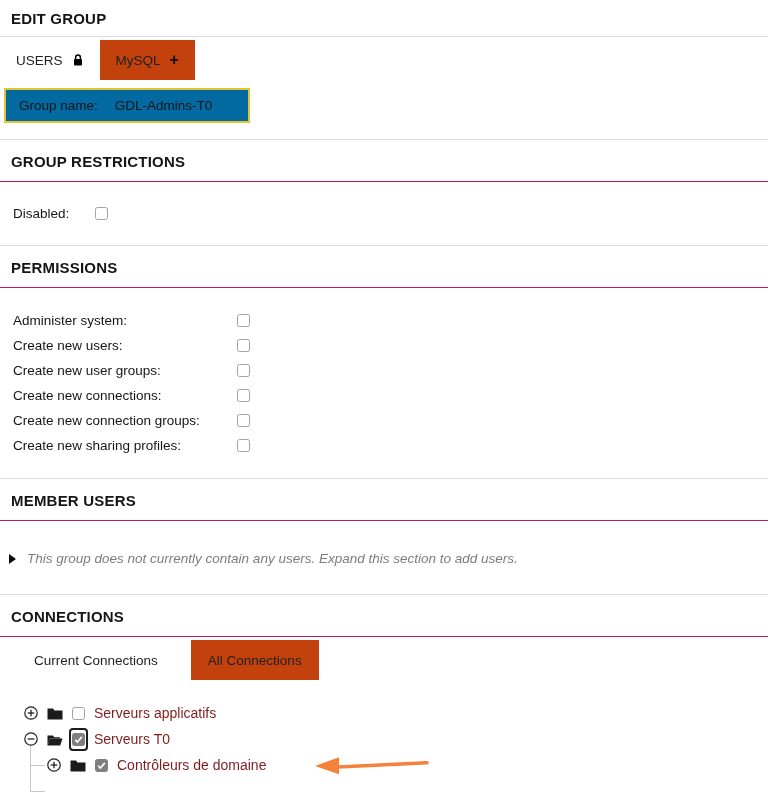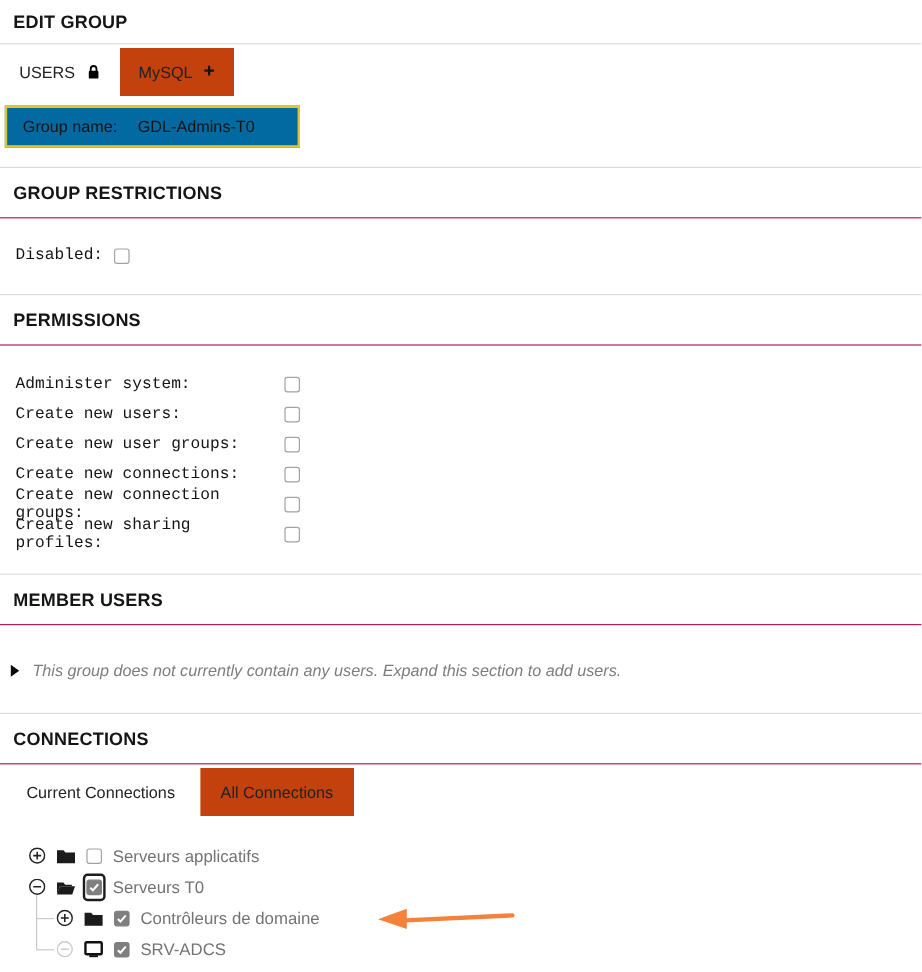--- a/index.html
+++ b/index.html
@@ -34,21 +34,21 @@
   }
   .group-name-box .gn-label { margin-right: 17px; }
 
   .section-header {
     margin: 16px 0 0; padding: 13px 10px 11px 11px;
     font-size: 15px; font-weight: bold; letter-spacing: .2px;
     border-top: 1px solid #dcdcdc; border-bottom: 1px solid #be185d;
   }
   .section-header.tight { margin-top: 0; }
 
-  .field-row { display: flex; align-items: center; padding-left: 13px; font-size: 13.5px; font-family: Liberation Mono, monospace; }
+  .field-row { display: flex; align-items: center; padding-left: 13px; font-size: 13.5px; }
   .restrictions-body { margin-top: 24px; margin-bottom: 24px; }
   .restrictions-body .flabel { width: 82px; }
   .permissions-body { margin-top: 20px; margin-bottom: 20px; }
   .permissions-body .field-row { height: 25px; }
   .permissions-body .flabel { width: 224px; }
 
   .cbox {
     width: 13px; height: 13px; border-radius: 2.5px;
     background: #fff; border: 1px solid #a3a3a3; flex: 0 0 auto;
     display: inline-flex; align-items: center; justify-content: center;
@@ -64,21 +64,21 @@
     display: flex; align-items: center; gap: 11px;
     padding: 30px 0 28px 9px;
   }
   .disclosure-tri {
     width: 0; height: 0; flex: 0 0 auto; cursor: pointer;
     border-left: 7px solid #0a0a0a;
     border-top: 5px solid transparent; border-bottom: 5px solid transparent;
   }
   .empty-text { font-style: italic; color: #7d7d7d; font-size: 13.5px; }
 
-  .tree { position: relative; margin: 20px 0 0 24px; font-size: 14px; color: #737373; }
+  .tree { position: relative; margin: 20px 0 0 24px; font-size: 14px; color: #7f1d1d; }
   .tree-row { display: flex; align-items: center; height: 26px; gap: 9px; position: relative; }
   .tree-row.child { margin-left: 23px; }
   .tree-label { cursor: pointer; white-space: nowrap; }
   .exp { width: 14px; height: 14px; flex: 0 0 auto; cursor: pointer; color: #222; }
   .exp.disabled { color: #cccccc; cursor: default; }
   .node-icon { flex: 0 0 auto; }
   .vline { position: absolute; left: 6px; top: 46px; width: 1px; height: 45px; background: #c9c9c9; }
   .hstub { position: absolute; left: 6px; width: 15px; height: 1px; background: #c9c9c9; }
   .hstub.s1 { top: 65px; }
   .hstub.s2 { top: 91px; }
@@ -150,21 +150,21 @@
 </div>
 
 <h3 class="section-header tight">MEMBER USERS</h3>
 <div class="empty-row">
   <span class="disclosure-tri"></span>
   <span class="empty-text">This group does not currently contain any users. Expand this section to add users.</span>
 </div>
 
 <h3 class="section-header tight">CONNECTIONS</h3>
 <div class="tab-bar" style="padding-left:1px;">
-  <div class="tab" style="padding:0 21px;">
+  <div class="tab" style="padding:0 33px;">
     <span>Current Connections</span>
   </div>
   <div class="tab active" style="padding:0 17px;">
     <span>All Connections</span>
   </div>
 </div>
 
 <div class="tree">
   <div class="vline"></div>
   <div class="hstub s1"></div>
@@ -212,36 +212,20 @@
       <path d="M0.5 1.6 H6 L7.5 3.5 H15.5 V12.4 H0.5 Z" fill="#1b1b1b"></path>
     </svg>
     <span class="cbox checked">
       <svg width="11" height="11" viewBox="0 0 13 13">
         <path d="M2.6 6.9 L5.2 9.4 L10.4 3.4" fill="none" stroke="#fff" stroke-width="2"></path>
       </svg>
     </span>
     <span class="tree-label">Contrôleurs de domaine</span>
   </div>
 
-  <div class="tree-row child">
-    <svg class="exp disabled" viewBox="0 0 14 14">
-      <circle cx="7" cy="7" r="6.2" fill="#fff" stroke="currentColor" stroke-width="1.2"></circle>
-      <line x1="3.7" y1="7" x2="10.3" y2="7" stroke="currentColor" stroke-width="1.3"></line>
-    </svg>
-    <svg class="node-icon" width="16" height="14" viewBox="0 0 16 14">
-      <rect x="1.2" y="1.2" width="13.6" height="10" rx="1.2" fill="none" stroke="#111" stroke-width="2"></rect>
-      <rect x="4.4" y="12" width="7.2" height="1.8" fill="#111"></rect>
-    </svg>
-    <span class="cbox checked">
-      <svg width="11" height="11" viewBox="0 0 13 13">
-        <path d="M2.6 6.9 L5.2 9.4 L10.4 3.4" fill="none" stroke="#fff" stroke-width="2"></path>
-      </svg>
-    </span>
-    <span class="tree-label">SRV-ADCS</span>
-  </div>
 
   <svg class="anno-arrow" viewBox="0 0 116 19">
     <path d="M23 11 L112 6.8" stroke="#f5823b" stroke-width="3.6" stroke-linecap="round" fill="none"></path>
     <path d="M0 10 L24 1.2 L24 18.2 Z" fill="#f5823b"></path>
   </svg>
 </div>
 
 
 
 

